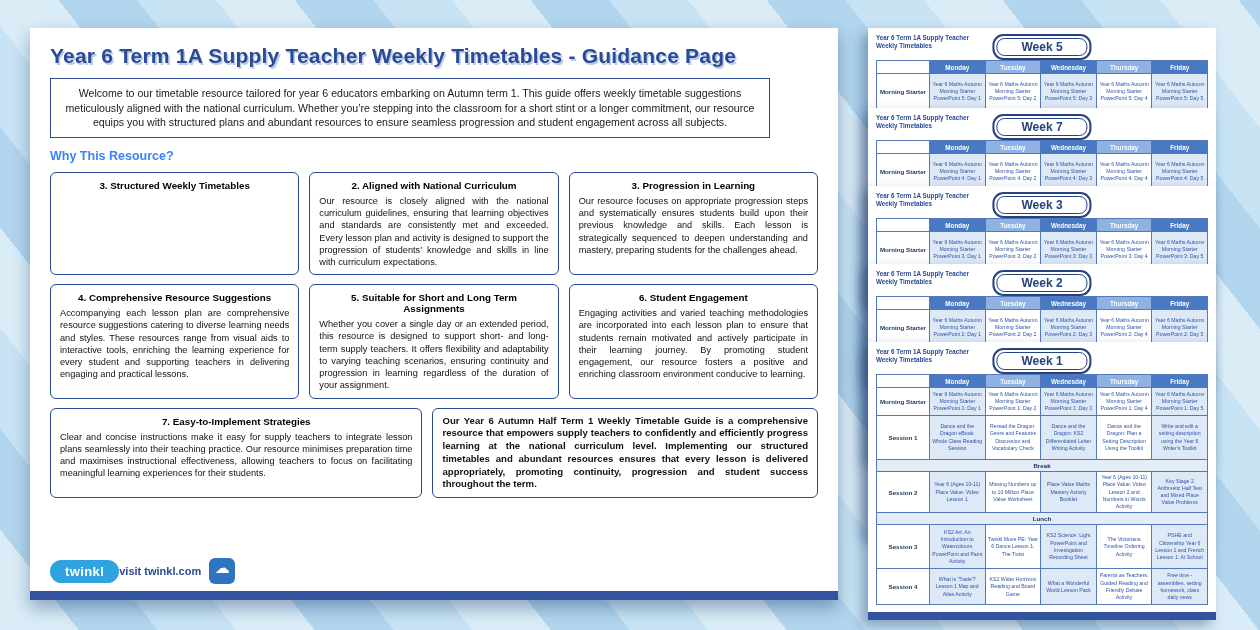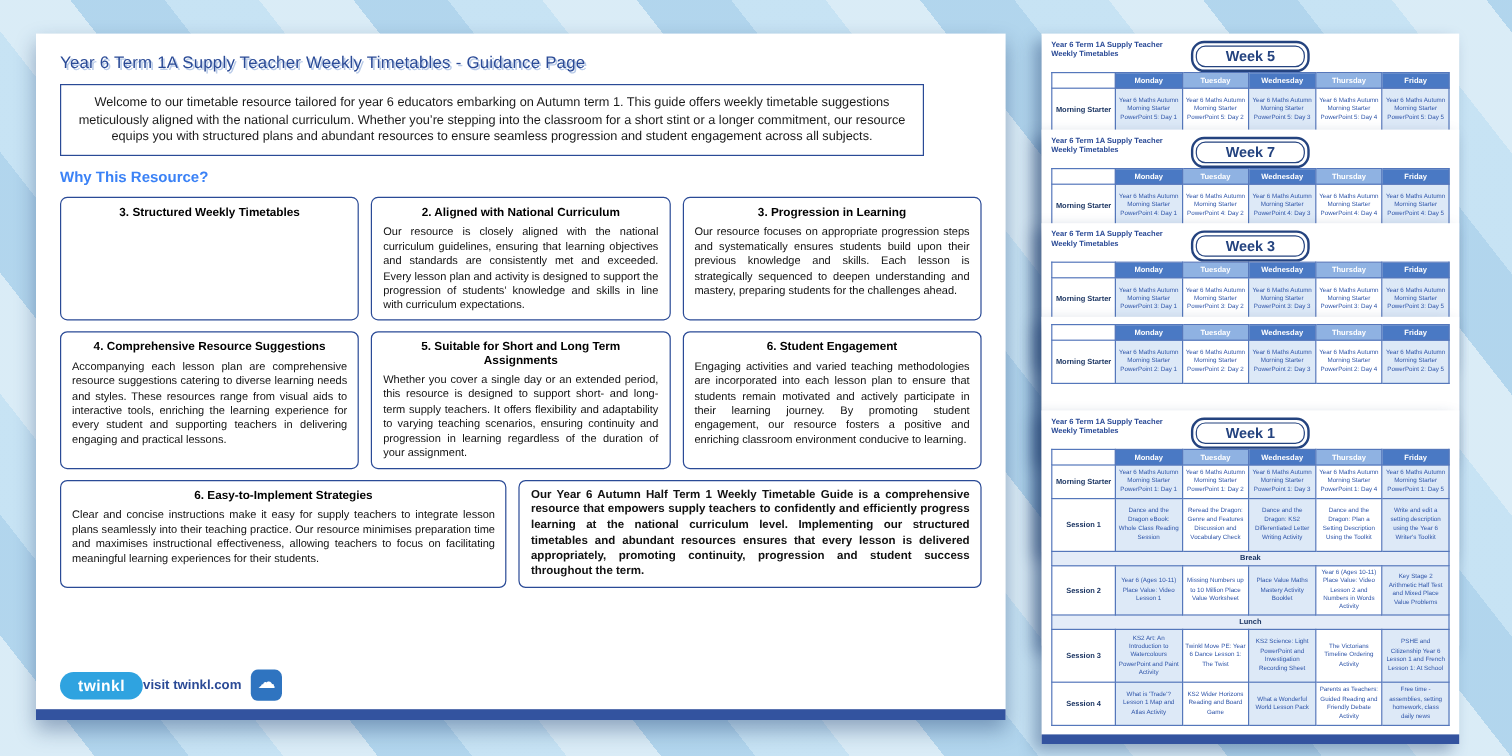--- a/index.html
+++ b/index.html
@@ -18,21 +18,21 @@
   .guidance{
     position:absolute; left:30px; top:28px; width:808px; height:572px;
     background:#fff; box-shadow:0 8px 16px rgba(30,60,110,.4);
     padding:14px 20px 0;
   }
   .guidance::after{
     content:""; position:absolute; left:0; bottom:0; width:100%; height:9px;
     background:#33539f;
   }
   .page-title{
-    font-size:14px; font-weight:normal; color:#2a4a96; margin:2px 0 10px;
+    font-size:21px; font-weight:bold; color:#2a4a96; margin:2px 0 10px;
     text-shadow:1.6px 1.6px 0 #b9cbe8; letter-spacing:.2px;
   }
   .intro{
     border:1.5px solid #2a4a96; padding:7px 10px; font-size:10.6px;
     line-height:1.38; color:#1a1a1a; margin-right:48px; background:#fff;text-align:center;
   }
   .section-heading{
     color:#3b82f6; font-size:12.5px; font-weight:bold; margin:11px 0 0;
   }
   .cards-row{ display:flex; gap:10px; margin-top:9px; align-items:stretch; }
@@ -137,21 +137,21 @@
         <div class="card-body">Whether you cover a single day or an extended period, this resource is designed to support short- and long-term supply teachers. It offers flexibility and adaptability to varying teaching scenarios, ensuring continuity and progression in learning regardless of the duration of your assignment.</div>
       </div>
       <div class="card">
         <div class="card-title">6. Student Engagement</div>
         <div class="card-body">Engaging activities and varied teaching methodologies are incorporated into each lesson plan to ensure that students remain motivated and actively participate in their learning journey. By promoting student engagement, our resource fosters a positive and enriching classroom environment conducive to learning.</div>
       </div>
     </div>
 
     <div class="cards-row">
       <div class="card wide">
-        <div class="card-title">6. Easy-to-Implement Strategies</div>
+        <div class="card-title">7. Easy-to-Implement Strategies</div>
         <div class="card-body">Clear and concise instructions make it easy for supply teachers to integrate lesson plans seamlessly into their teaching practice. Our resource minimises preparation time and maximises instructional effectiveness, allowing teachers to focus on facilitating meaningful learning experiences for their students.</div>
       </div>
       <div class="card summary">
         <div class="card-body"><b>Our Year 6 Autumn Half Term 1 Weekly Timetable Guide</b><span> is a comprehensive resource that empowers supply teachers to confidently and efficiently progress learning at the national curriculum level. Implementing our structured timetables and abundant resources ensures that every lesson is delivered appropriately, promoting continuity, progression and student success throughout the term.</span></div>
       </div>
     </div>
 
     <div class="g-footer">
       <div class="twinkl-pill">twinkl</div>
       <div class="visit-wrap">
@@ -251,20 +251,29 @@
         <td class="cell cb">Year 6 Maths Autumn Morning Starter PowerPoint 3: Day 2</td>
         <td class="cell ca">Year 6 Maths Autumn Morning Starter PowerPoint 3: Day 3</td>
         <td class="cell cb">Year 6 Maths Autumn Morning Starter PowerPoint 3: Day 4</td>
         <td class="cell ca">Year 6 Maths Autumn Morning Starter PowerPoint 3: Day 5</td>
       </tr>
     </tbody>
       </table>
   </div>
 
   <div class="sheet s2">
+    <div class="sheet-head">
+      <div class="sheet-title">
+        <span>Year 6 Term 1A Supply Teacher</span><br>
+        <span>Weekly Timetables</span>
+      </div>
+      <div class="week-pill">
+        <div class="pill-inner">Week 2</div>
+      </div>
+    </div>
     <table class="tt">
       <tbody>
           <tr>
         <th class="corner"></th>
         <th class="dayh d-dark">Monday</th>
         <th class="dayh d-light">Tuesday</th>
         <th class="dayh d-dark">Wednesday</th>
         <th class="dayh d-light">Thursday</th>
         <th class="dayh d-dark">Friday</th>
       </tr>

